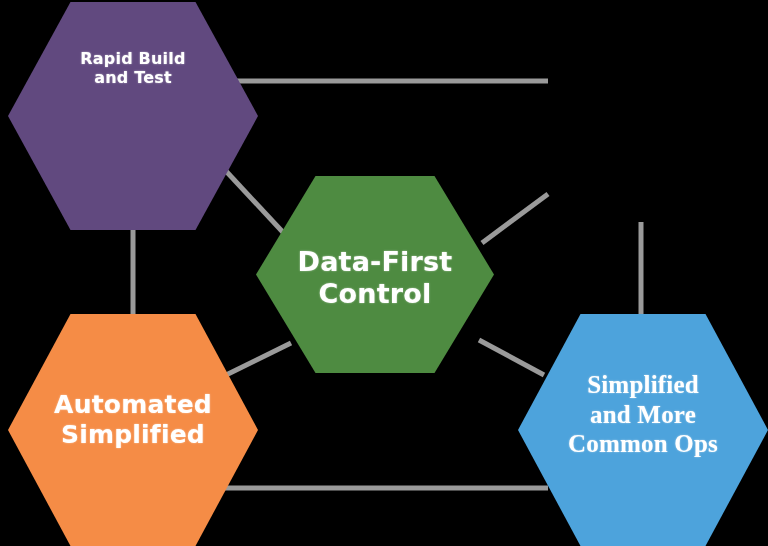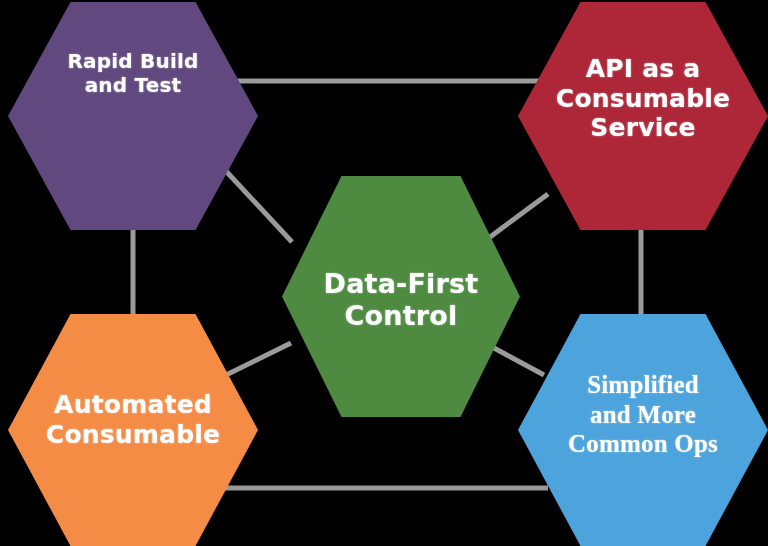--- a/index.html
+++ b/index.html
@@ -48,32 +48,32 @@
     white-space: pre-line;
     padding: 0 4px;
   }
   
   #node-rapid-build {
     left: 8px;  top: 2px;  width: 250px; height: 228px;
     align-items: flex-start;
   }
   #node-rapid-build .hex-label {
     margin-top: 48px;
-    font-size: 20px;
+    font-size: 16px;
   }
   #node-api-service {
     left: 518px; top: 2px;  width: 250px; height: 228px;
     align-items: flex-start;
   }
   #node-api-service .hex-label {
     margin-top: 52px;
     font-size: 25px;
   }
   #node-data-first {
-    left: 282px; top: 176px; width: 238px; height: 241px;
+    left: 256px; top: 176px; width: 238px; height: 197px;
   }
   #node-data-first .hex-label {
     font-size: 27px;
     margin-top: 6px;
   }
   #node-automated {
     left: 8px;  top: 314px; width: 250px; height: 232px;
     align-items: flex-start;
   }
   #node-automated .hex-label {
@@ -106,34 +106,29 @@
       <line x1="224" y1="376" x2="291" y2="343"></line>
       <line x1="544" y1="375" x2="479" y2="340"></line>
     </g>
   </svg>
 
   <div class="hex" id="node-rapid-build" style="background: rgb(97, 73, 127);">
     <span class="hex-label">Rapid Build
 and Test</span>
   </div>
 
-  <div class="hex" id="node-api-service" style="background: rgb(174, 39, 56);">
-    <span class="hex-label">API as a
-Consumable
-Service</span>
-  </div>
 
   <div class="hex" id="node-data-first" style="background: rgb(78, 139, 65);">
     <span class="hex-label">Data-First
 Control</span>
   </div>
 
   <div class="hex" id="node-automated" style="background: rgb(245, 140, 70);">
     <span class="hex-label">Automated
-Consumable</span>
+Simplified</span>
   </div>
 
   <div class="hex" id="node-simplified" style="background: rgb(77, 163, 220);">
     <span class="hex-label">Simplified
 and More
 Common Ops</span>
   </div>
 
 </div>
 

